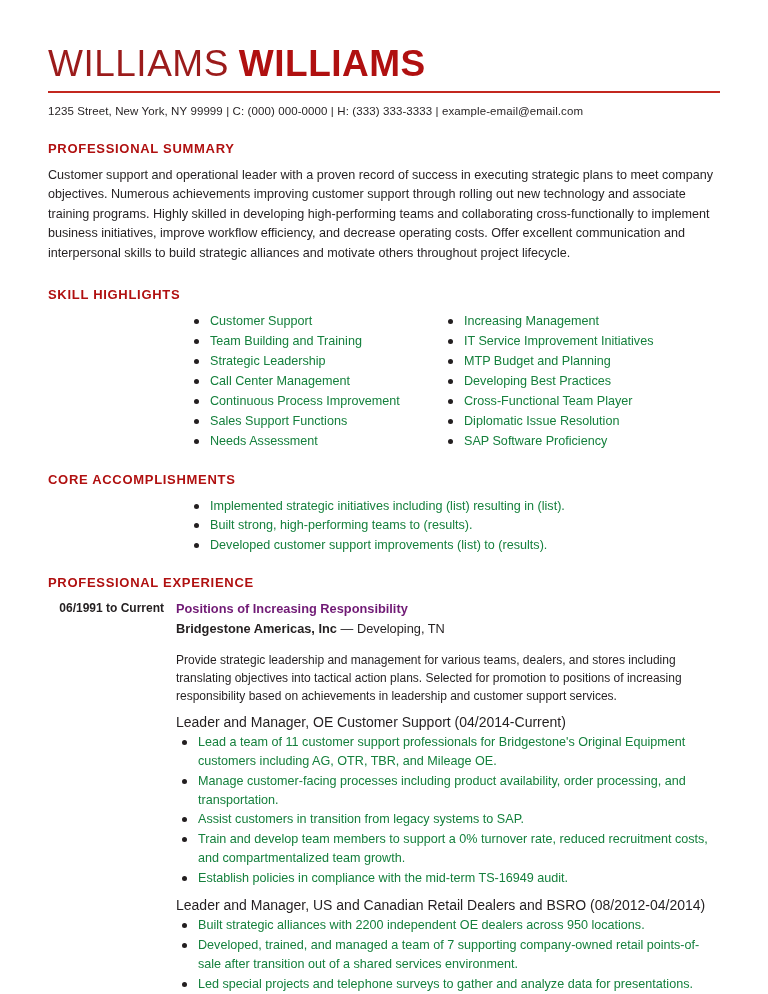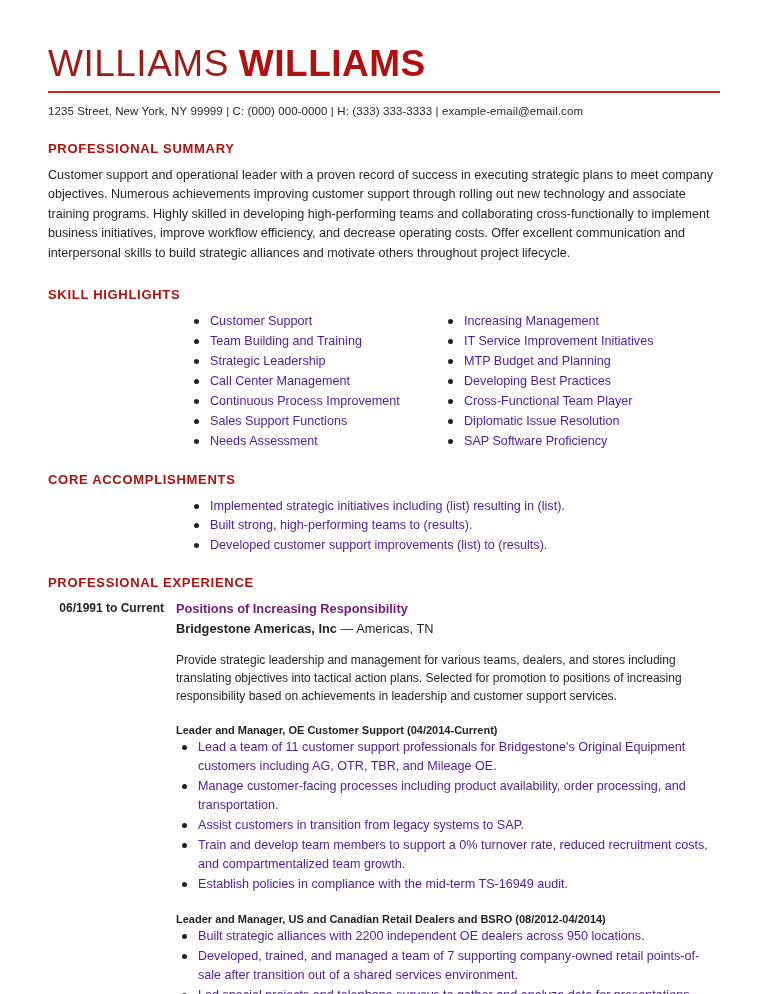--- a/index.html
+++ b/index.html
@@ -75,21 +75,21 @@
   ul.bullets {
     list-style: none;
     margin: 0;
     padding: 0;
   }
   ul.bullets li {
     position: relative;
     padding-left: 22px;
     font-size: 12.6px;
     line-height: 1.5;
-    color: #4c1d95;
+    color: #15803d;
     margin-bottom: 1px;
   }
   ul.bullets li::before {
     content: "";
     position: absolute;
     left: 6px;
     top: 7px;
     width: 5px;
     height: 5px;
     background: #231f20;
@@ -140,24 +140,24 @@
     line-height: 1.5;
   }
   .exp-company b { font-weight: 700; }
   .exp-desc {
     font-size: 12px;
     line-height: 1.5;
     color: #231f20;
     margin-top: 13px;
   }
   .role-title {
-    font-size: 11px;
-    font-weight: 700;
-    color: #231f20;
-    margin-top: 17px;
+    font-size: 14px;
+    font-weight: 400;
+    color: #231f20;
+    margin-top: 7px;
     line-height: 1.5;
   }
   .role-bullets { margin-top: 1px; margin-left: 18px; }
   .role-bullets li { padding-left: 22px; }
 </style>
 </head>
 <body>
 
 <div class="page">
 
@@ -213,21 +213,21 @@
     </div>
   </div>
 
   <div>
     <div class="section-title tight">PROFESSIONAL EXPERIENCE</div>
 
     <div class="exp-row">
       <div class="exp-dates">06/1991 to Current</div>
       <div class="exp-body">
         <div class="exp-title">Positions of Increasing Responsibility</div>
-        <div class="exp-company"><b>Bridgestone Americas, Inc</b><span> — </span><span>Americas, TN</span></div>
+        <div class="exp-company"><b>Bridgestone Americas, Inc</b><span> — </span><span>Developing, TN</span></div>
         <div class="exp-desc">Provide strategic leadership and management for various teams, dealers, and stores including translating objectives into tactical action plans. Selected for promotion to positions of increasing responsibility based on achievements in leadership and customer support services.</div>
 
         <div class="role-title">Leader and Manager, OE Customer Support (04/2014-Current)</div>
         <ul class="bullets role-bullets">
           <li>Lead a team of 11 customer support professionals for Bridgestone's Original Equipment customers including AG, OTR, TBR, and Mileage OE.</li>
           <li>Manage customer-facing processes including product availability, order processing, and transportation.</li>
           <li>Assist customers in transition from legacy systems to SAP.</li>
           <li>Train and develop team members to support a 0% turnover rate, reduced recruitment costs, and compartmentalized team growth.</li>
           <li>Establish policies in compliance with the mid-term TS-16949 audit.</li>
         </ul>

